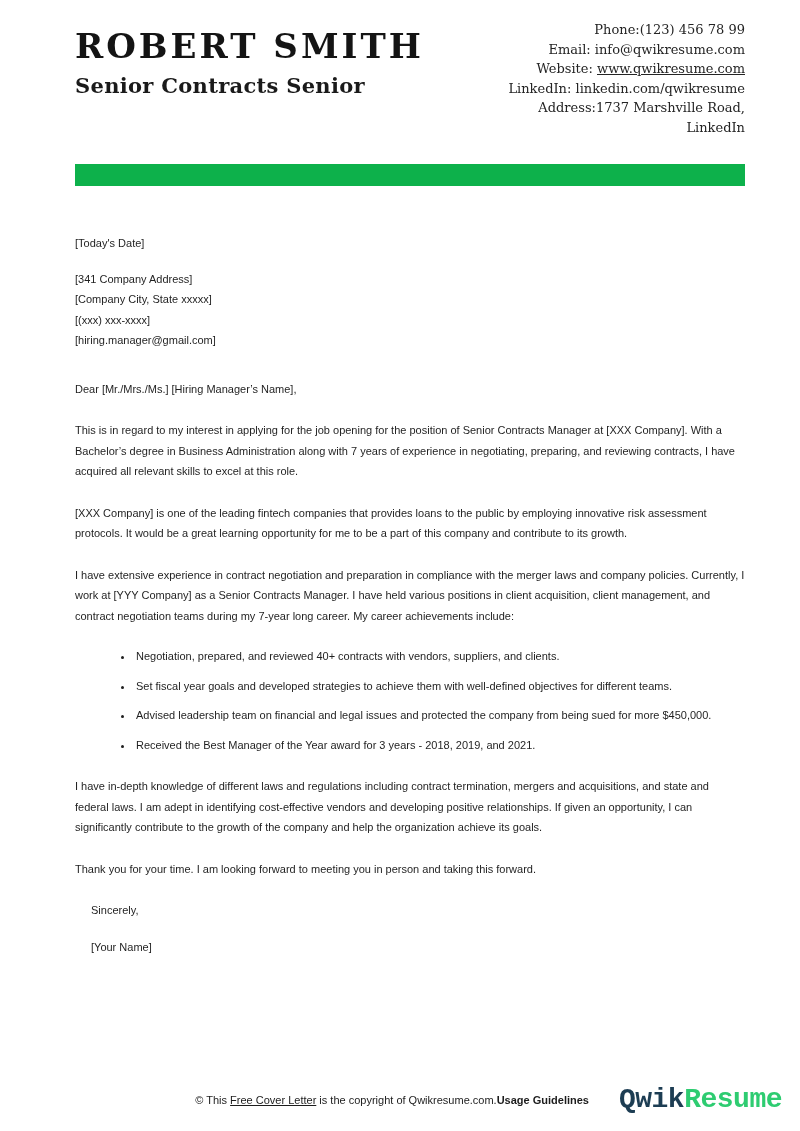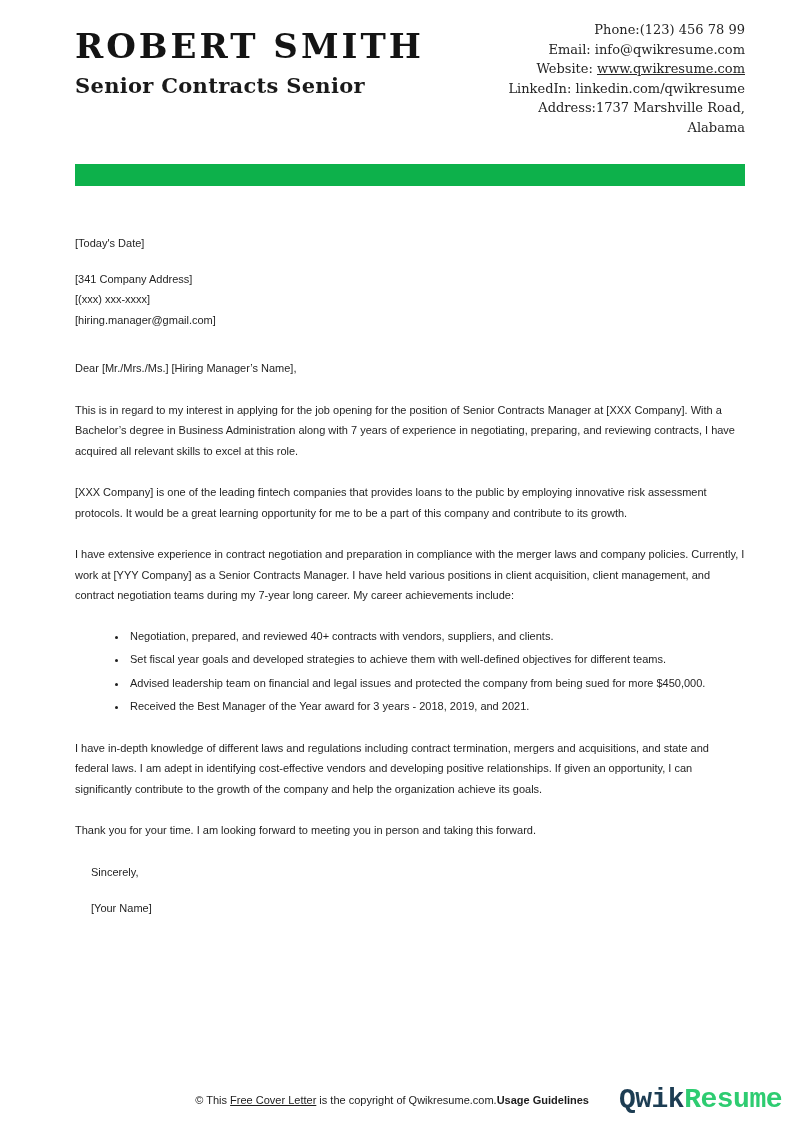--- a/index.html
+++ b/index.html
@@ -63,21 +63,21 @@
     color:#1f1f1f;
   }
   .letter .date-line { margin:0 0 15px 0; }
   .letter .recipient-line { margin:0; }
   .letter p { margin:21px 0 0 0; }
   .letter p.salutation { margin-top:28px; }
   .letter ul {
     margin:20px 0 0 0;
     padding-left:50px;
   }
-  .letter li { padding-left:2px; margin:3px; }
+  .letter li { padding-left:2px; margin:9px; }
   .signoff-block { margin-top:21px; }
   .signoff-block div { margin:16px; }
   
   .footer {
     position:absolute;
     left:0; right:18px; bottom:16px;
     display:flex;
     justify-content:flex-end;
     align-items:center;
     gap:30px;
@@ -112,31 +112,32 @@
     <div class="name-block">
       <div class="person-name">ROBERT SMITH</div>
       <div class="person-title">Senior Contracts Senior</div>
     </div>
     <div class="contact-block">
       <div>Phone:(123) 456 78 99</div>
       <div>Email: info@qwikresume.com</div>
       <div><span>Website: </span><span class="website-link">www.qwikresume.com</span></div>
       <div>LinkedIn: linkedin.com/qwikresume</div>
       <div>Address:1737 Marshville Road,</div>
-      <div>Alabama</div>
+      <div>LinkedIn</div>
     </div>
   </div>
 
   <div class="accent-bar"></div>
 
   <div class="letter">
     <div class="date-line">[Today's Date]</div>
 
     <div class="recipient-block">
       <div class="recipient-line">[341 Company Address]</div>
+      <div class="recipient-line">[Company City, State xxxxx]</div>
       <div class="recipient-line">[(xxx) xxx-xxxx]</div>
       <div class="recipient-line">[hiring.manager@gmail.com]</div>
     </div>
 
     <p class="salutation">Dear [Mr./Mrs./Ms.] [Hiring Manager’s Name],</p>
 
     <p>This is in regard to my interest in applying for the job opening for the position of Senior Contracts Manager at [XXX Company]. With a Bachelor’s degree in Business Administration along with 7 years of experience in negotiating, preparing, and reviewing contracts, I have acquired all relevant skills to excel at this role.</p>
     <p>[XXX Company] is one of the leading fintech companies that provides loans to the public by employing innovative risk assessment protocols. It would be a great learning opportunity for me to be a part of this company and contribute to its growth.</p>
     <p>I have extensive experience in contract negotiation and preparation in compliance with the merger laws and company policies. Currently, I work at [YYY Company] as a Senior Contracts Manager. I have held various positions in client acquisition, client management, and contract negotiation teams during my 7-year long career. My career achievements include:</p>
 

